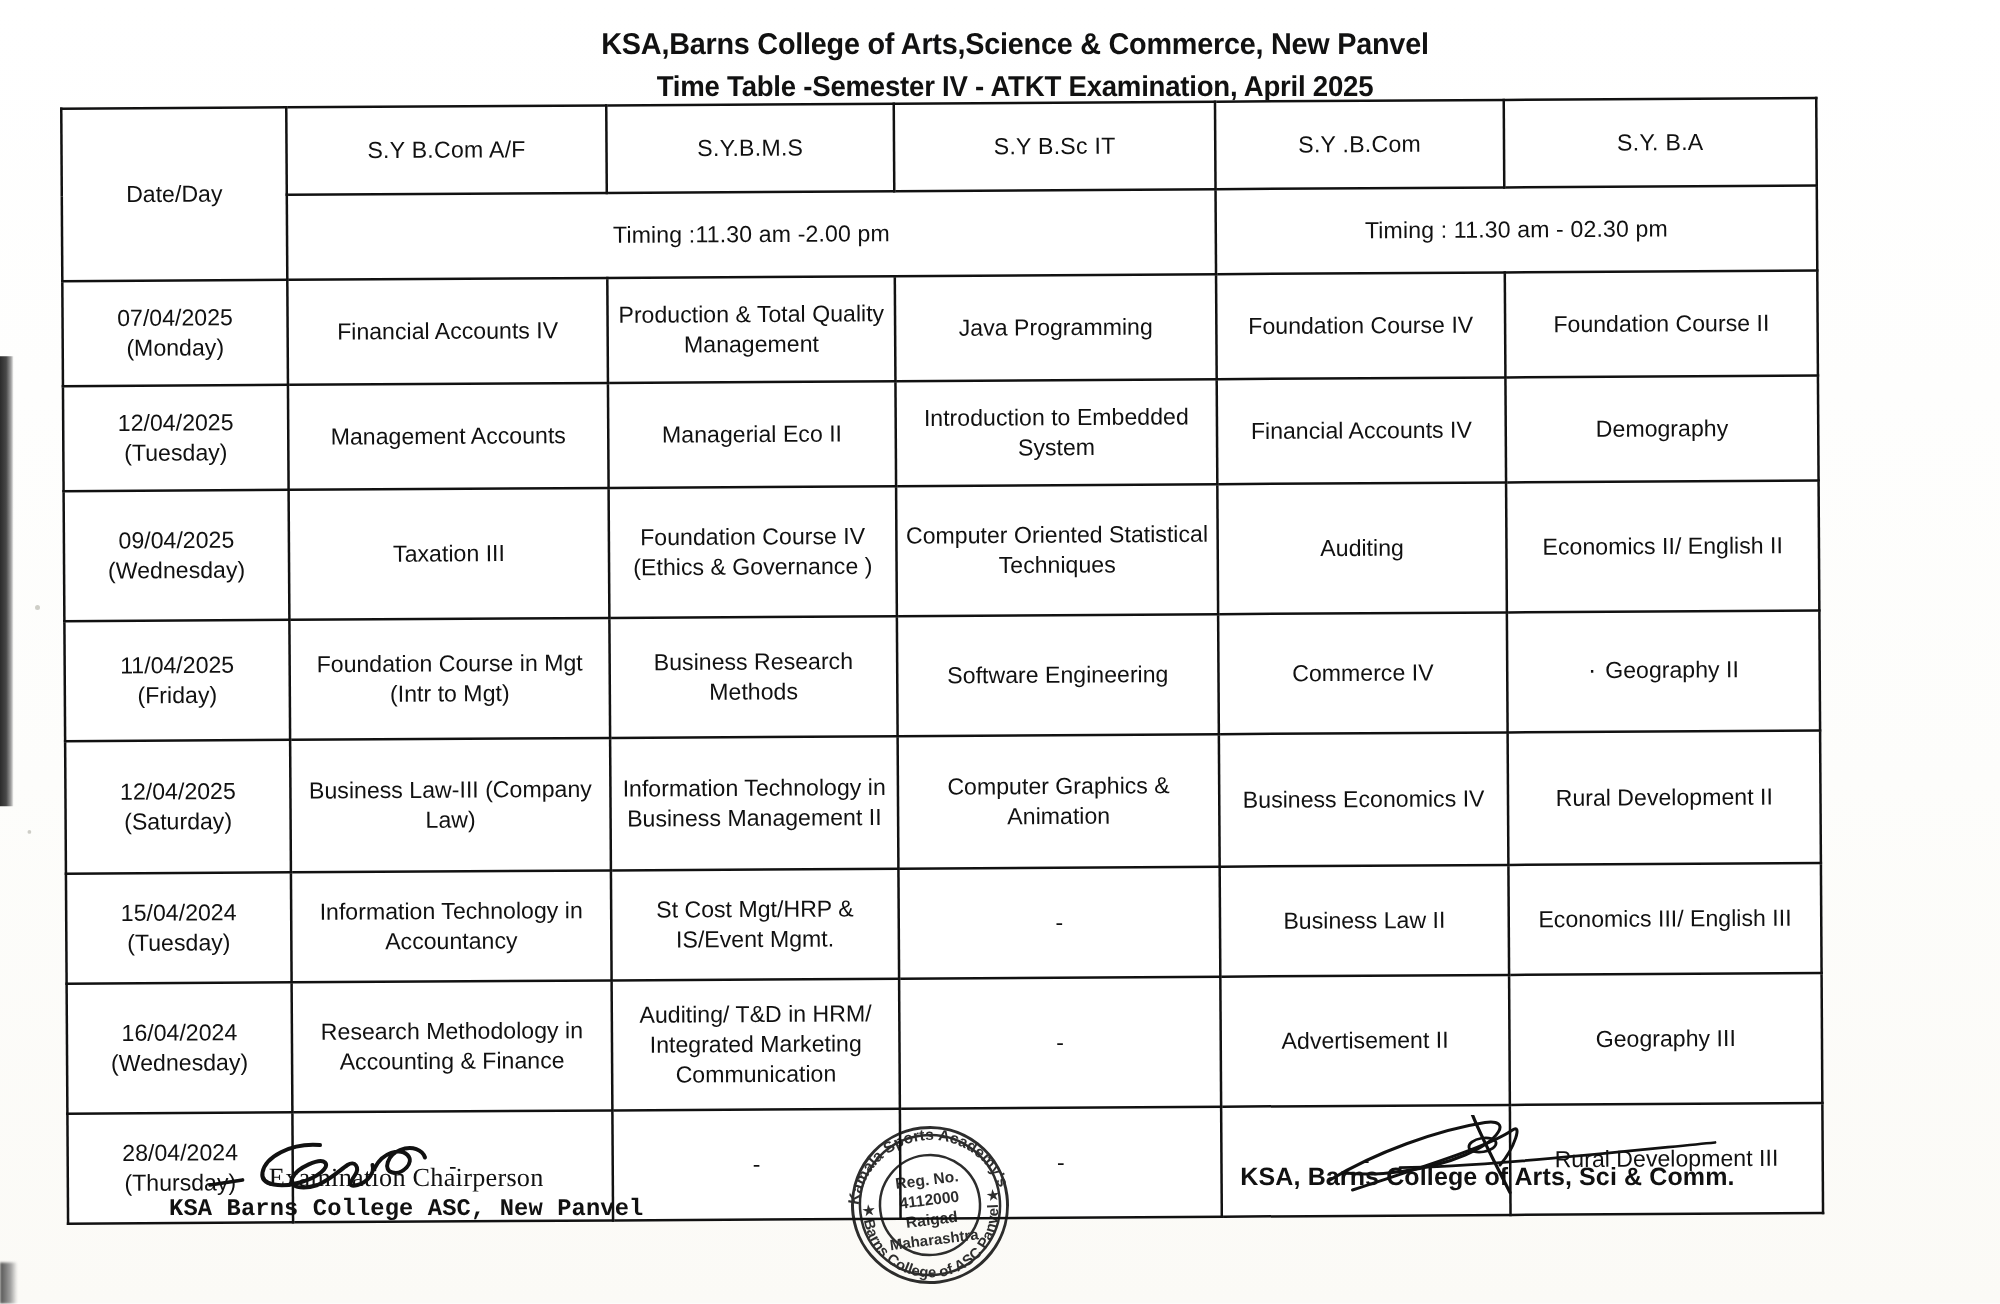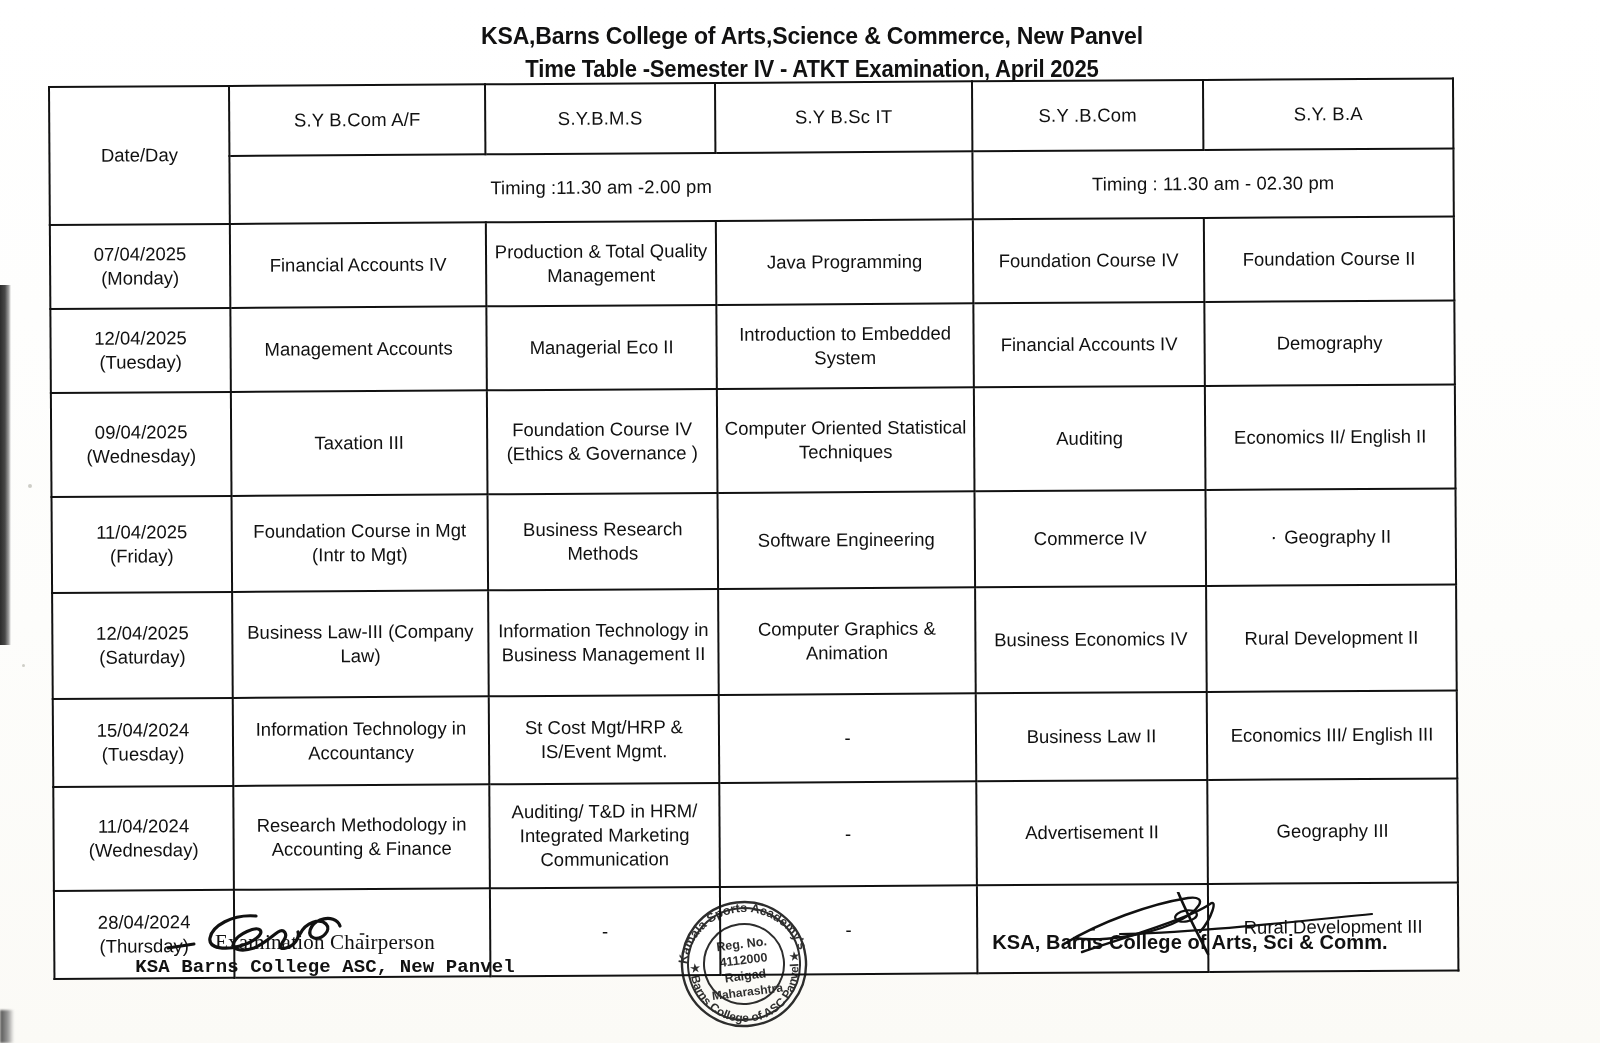--- a/index.html
+++ b/index.html
@@ -258,21 +258,21 @@
           </td>
           <td class="sub">Information Technology in Accountancy</td>
           <td class="sub">St Cost Mgt/HRP &amp; IS/Event Mgmt.</td>
           <td class="dash">-</td>
           <td class="sub">Business Law II</td>
           <td class="sub">Economics III/ English III</td>
         </tr>
 
         <tr class="r7">
           <td class="dcell">
-            <span>11/04/2024</span><br>
+            <span>16/04/2024</span><br>
             <span>(Wednesday)</span>
           </td>
           <td class="sub">Research Methodology in Accounting &amp; Finance</td>
           <td class="sub">Auditing/ T&amp;D in HRM/ Integrated Marketing Communication</td>
           <td class="dash">-</td>
           <td class="sub">Advertisement II</td>
           <td class="sub">Geography III</td>
         </tr>
 
         <tr class="r8">

